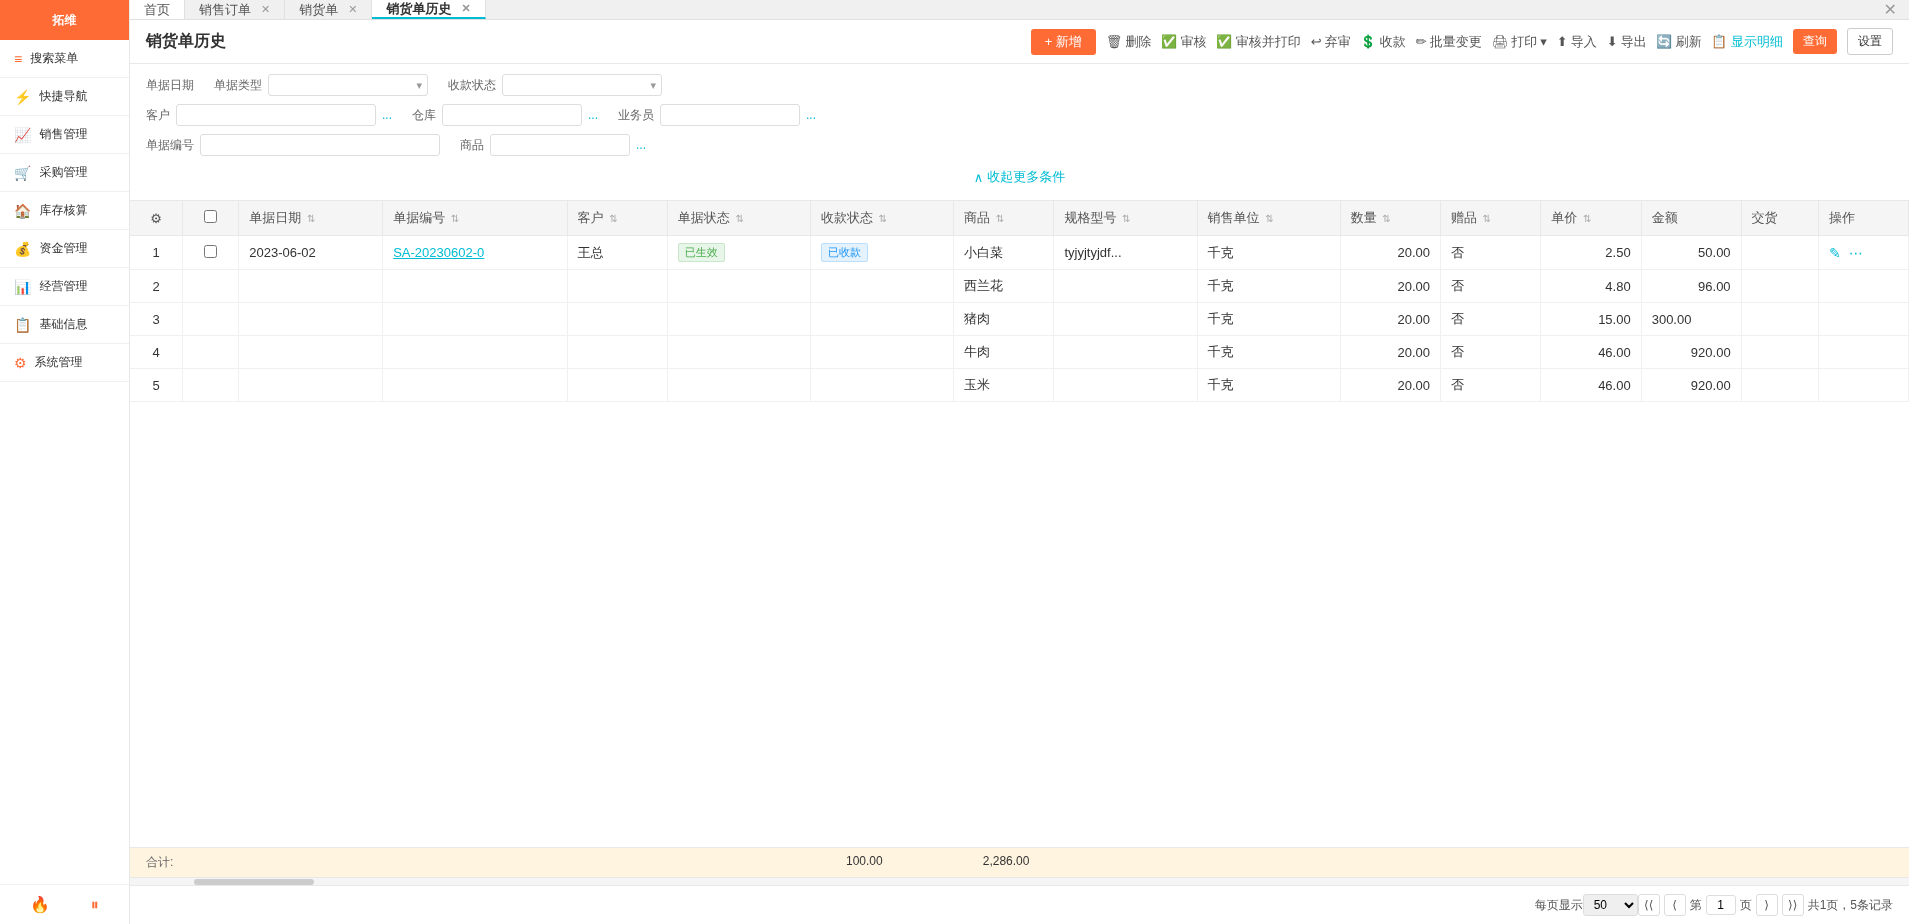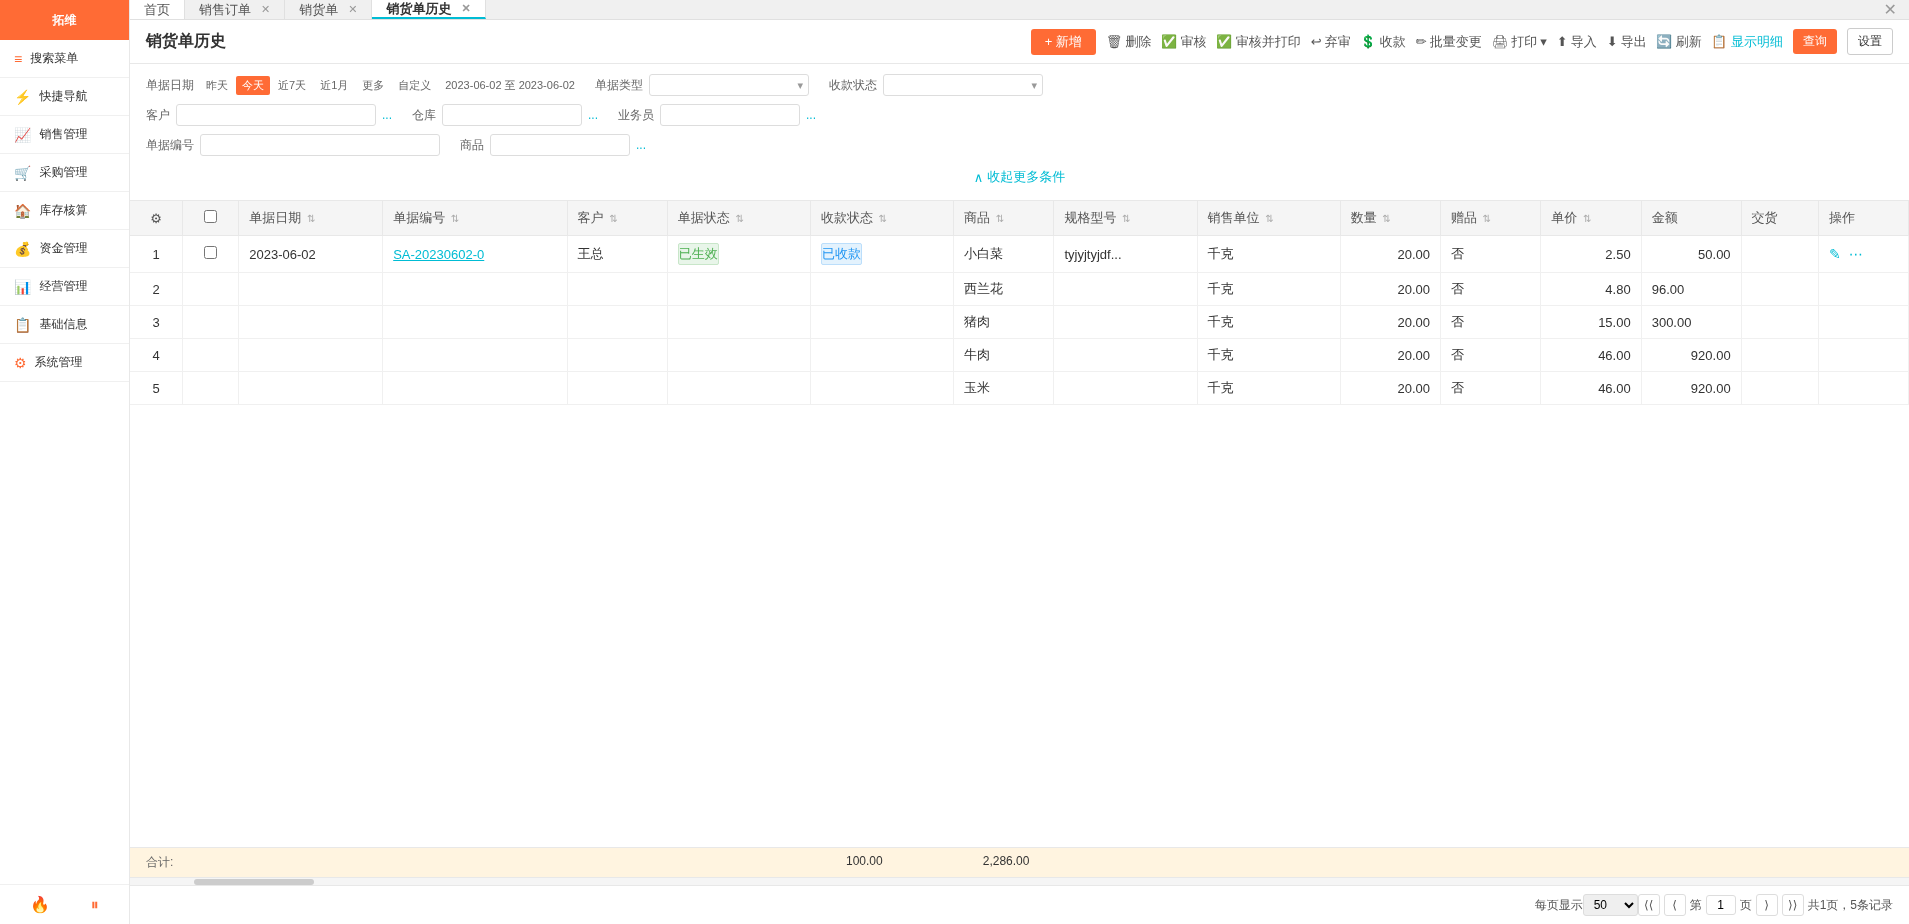--- a/index.html
+++ b/index.html
@@ -270,23 +270,23 @@
     th.center { text-align: center; }
     td {
       padding: 7px 10px;
       border-bottom: 1px solid #f0f0f0;
       color: #333;
       border-right: 1px solid #f0f0f0;
     }
     td.center { text-align: center; }
     .badge {
       display: inline-block;
-      padding: 1px 0;
+      padding: 1px 6px;
       border-radius: 2px;
-      font-size: 13px;
+      font-size: 11px;
     }
     .badge-green { background: #e8f5e9; color: #4caf50; border: 1px solid #c8e6c9; }
     .badge-blue { background: #e3f2fd; color: #2196f3; border: 1px solid #bbdefb; }
     .sort-icon { font-size: 10px; color: #aaa; margin-left: 2px; cursor: pointer; }
     .link { color: #00bcd4; cursor: pointer; text-decoration: underline; }
     .action-icons { display: flex; gap: 8px; }
     .action-icon { color: #00bcd4; cursor: pointer; font-size: 14px; }
 
     
     .table-footer {
@@ -478,31 +478,20 @@
         <button class="btn-outline" style="background:#ff6b35;color:#fff;border:none;">查询</button>
         <button class="btn-outline">设置</button>
       </div>
     </div>
 
     <div class="filter-area">
       <div class="filter-row">
 
         <div class="filter-item">
           <span class="filter-label">单据日期</span>
-          <div class="date-filter">
-            <div class="date-tabs">
-              <span class="date-tab">昨天</span>
-              <span class="date-tab active">今天</span>
-              <span class="date-tab">近7天</span>
-              <span class="date-tab">近1月</span>
-              <span class="date-tab">更多</span>
-              <span class="date-tab">自定义</span>
-            </div>
-            <span class="date-range">2023-06-02 至 2023-06-02</span>
-          </div>
         </div>
 
         <div class="filter-item">
           <span class="filter-label">单据类型</span>
           <div class="select-wrapper">
             <select class="filter-select">
               <option></option>
             </select>
           </div>
         </div>
@@ -644,21 +633,21 @@
               <td></td>
               <td></td>
               <td></td>
               <td></td>
               <td>西兰花</td>
               <td></td>
               <td>千克</td>
               <td style="text-align: right;">20.00</td>
               <td>否</td>
               <td style="text-align: right;">4.80</td>
-              <td style=" margin-left: 16px;">96.00</td>
+              <td style="text-align: right; margin-left: 16px;">96.00</td>
               <td></td>
               <td></td>
             </tr>
             <tr>
               <td class="center">3</td>
               <td class="center"></td>
               <td></td>
               <td></td>
               <td></td>
               <td></td>

